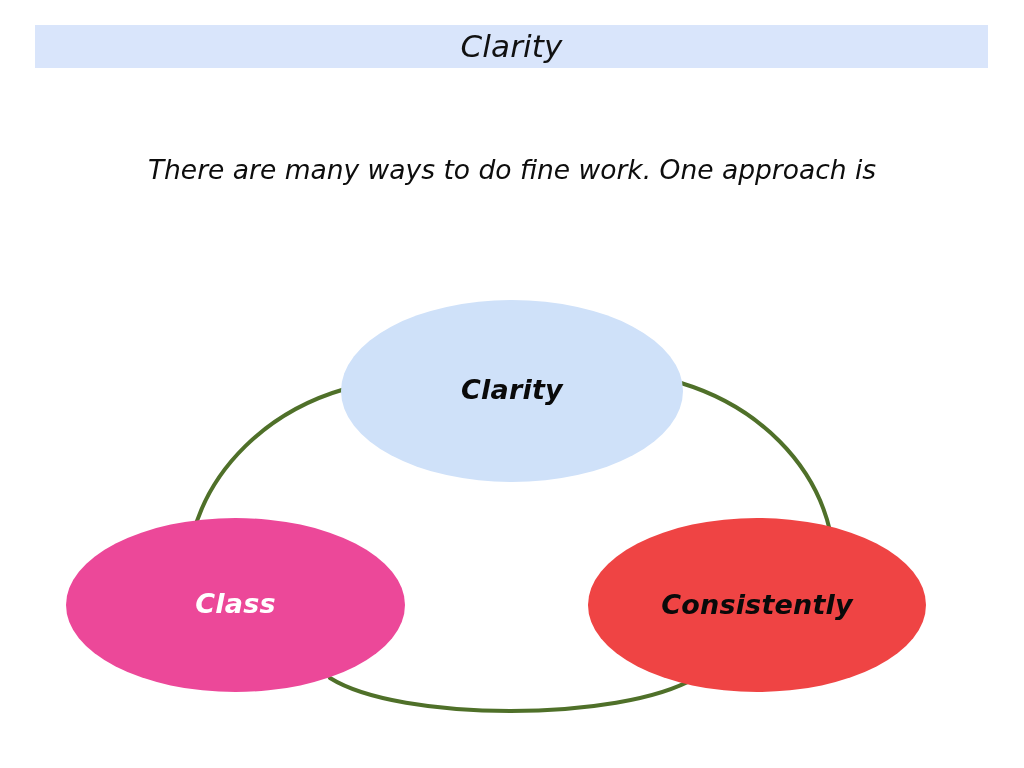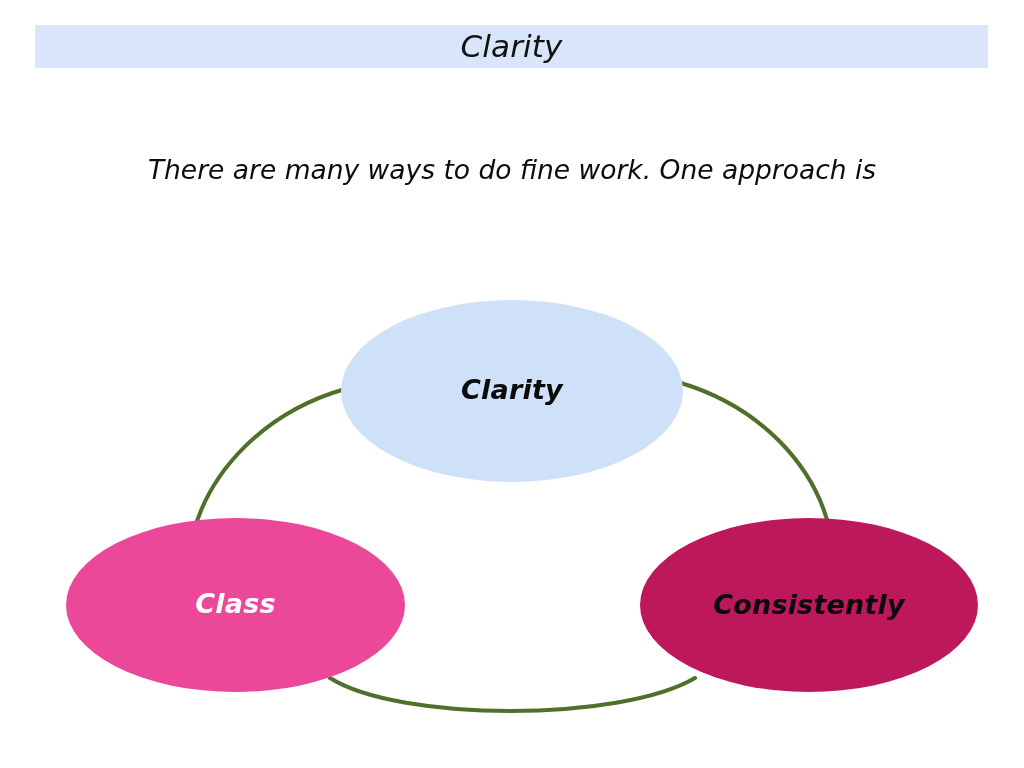--- a/index.html
+++ b/index.html
@@ -120,25 +120,25 @@
     background: #ec4899;
   }
   #node-class .node-label {
     color: #ffffff;
     position: relative;
     top: -2px;
   }
 
   
   #node-standards {
-    left: 640px;
+    left: 588px;
     top: 518px;
     width: 338px;
     height: 174px;
-    background: #be185d;
+    background: #ef4444;
   }
   #node-standards .node-label {
     color: #0a0a0a;
     position: relative;
     top: -1px;
   }
   #node-standards .node-label .l { display: block; white-space: nowrap; }
 </style>
 </head>
 <body>

